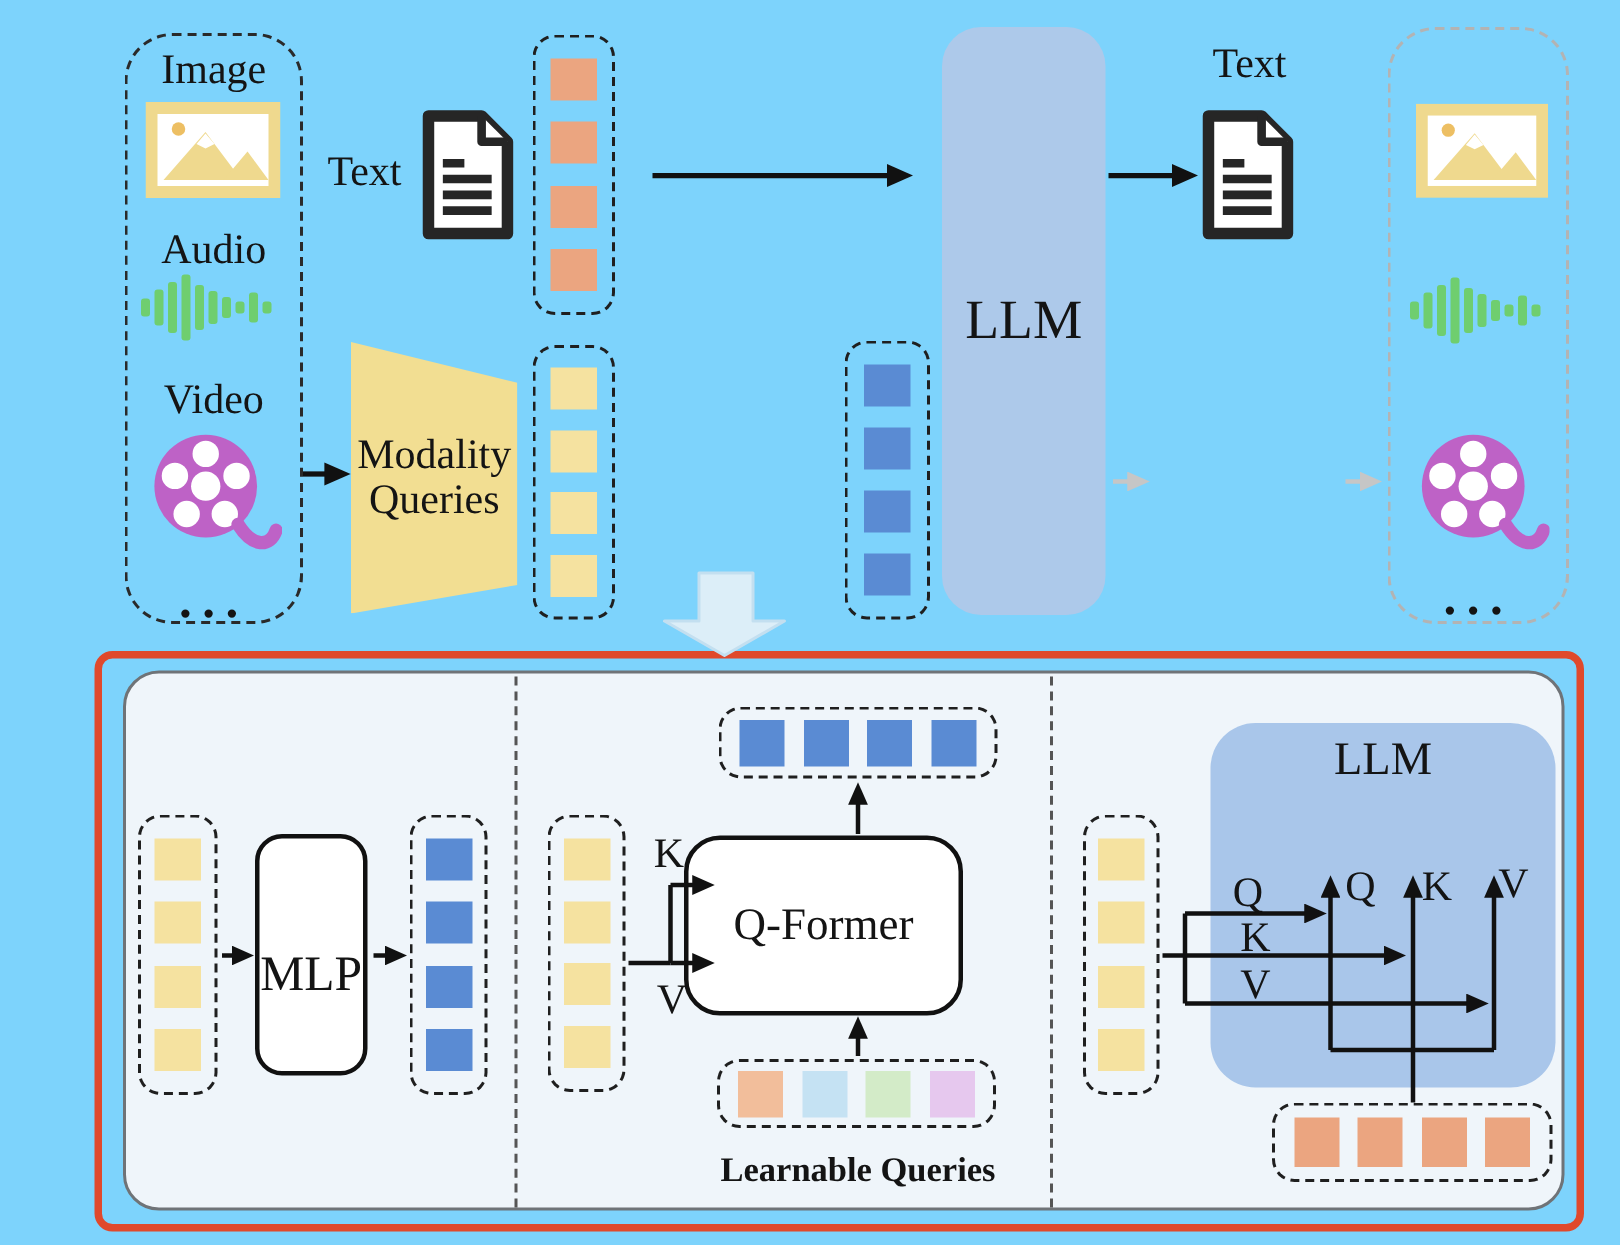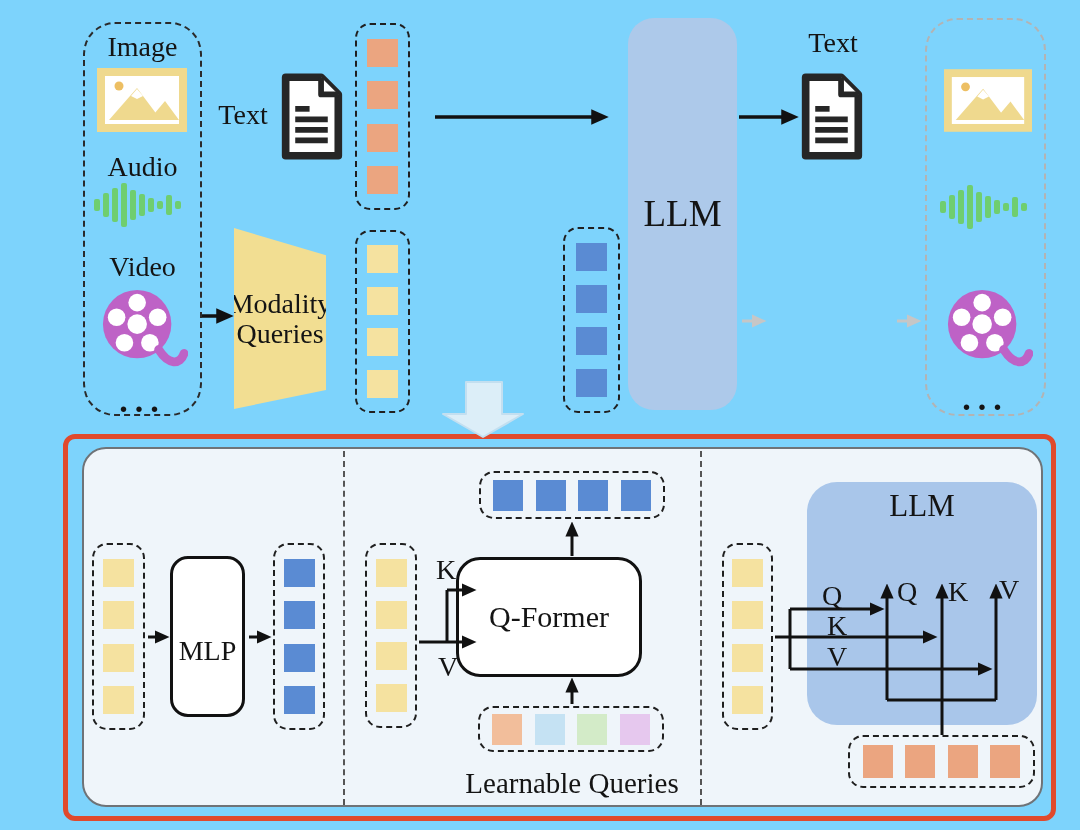--- a/index.html
+++ b/index.html
@@ -95,21 +95,21 @@
       <path d="M45,4 V22 H63" fill="#fff" stroke="#262626" stroke-width="6" stroke-linejoin="round"></path>
       <g stroke="#262626" stroke-width="6">
         <line x1="18" y1="37" x2="33" y2="37"></line>
         <line x1="18" y1="48" x2="52" y2="48"></line>
         <line x1="18" y1="59" x2="52" y2="59"></line>
         <line x1="18" y1="70" x2="52" y2="70"></line>
       </g>
     </svg>
   </span>
 
-  <div class="abs encoder" style="left:234px;top:228px;width:92px;height:181px;">
+  <div class="abs encoder" style="left:234px;top:228px;width:111px;height:181px;">
     <div class="lbl">Modality</div>
     <div class="lbl">Queries</div>
   </div>
 
   <div class="abs tok-col" style="left:355px;top:23px;width:55px;height:187px;">
     <div class="tok orange"></div>
     <div class="tok orange"></div>
     <div class="tok orange"></div>
     <div class="tok orange"></div>
   </div>
@@ -194,21 +194,21 @@
   <div class="abs divider" style="left:343px;top:451px;height:354px;"></div>
   <div class="abs divider" style="left:700px;top:451px;height:354px;"></div>
 
   <div class="abs tok-col" style="left:92px;top:543px;width:53px;height:187px;">
     <div class="tok yellow"></div>
     <div class="tok yellow"></div>
     <div class="tok yellow"></div>
     <div class="tok yellow"></div>
   </div>
   <div class="abs blackbox" style="left:170px;top:556px;width:75px;height:161px;border-radius:18px;">
-    <span class="lbl" style="font-size:28px;margin-top:28px;">MLP</span>
+    <span class="lbl" style="font-size:33px;margin-top:28px;">MLP</span>
   </div>
   <div class="abs tok-col" style="left:273px;top:543px;width:52px;height:187px;">
     <div class="tok blue"></div>
     <div class="tok blue"></div>
     <div class="tok blue"></div>
     <div class="tok blue"></div>
   </div>
 
   <div class="abs tok-row" style="left:479px;top:471px;width:186px;height:48px;">
     <div class="tok sq blue"></div>
@@ -226,21 +226,21 @@
   <div class="abs lbl" style="left:434px;top:652px;width:28px;">V</div>
   <div class="abs blackbox" style="left:456px;top:557px;width:186px;height:120px;border-radius:24px;">
     <span class="lbl" style="font-size:30px;">Q-Former</span>
   </div>
   <div class="abs tok-row" style="left:478px;top:706px;width:186px;height:46px;">
     <div class="tok sq" style="background:var(--query-orange);"></div>
     <div class="tok sq" style="background:var(--query-blue);"></div>
     <div class="tok sq" style="background:var(--query-green);"></div>
     <div class="tok sq" style="background:var(--query-pink);"></div>
   </div>
-  <div class="abs lbl" style="left:452px;top:768px;width:240px;font-size:29px;">Learnable Queries</div>
+  <div class="abs lbl" style="left:452px;top:768px;width:240px;font-size:23px;font-weight:bold;">Learnable Queries</div>
 
   <div class="abs tok-col" style="left:722px;top:543px;width:51px;height:187px;">
     <div class="tok yellow"></div>
     <div class="tok yellow"></div>
     <div class="tok yellow"></div>
     <div class="tok yellow"></div>
   </div>
   <div class="abs" style="left:807px;top:482px;width:230px;height:243px;background:var(--llm-blue-bottom);border-radius:30px;">
     <div class="abs lbl" style="left:0;top:8px;width:230px;font-size:31px;">LLM</div>
   </div>

